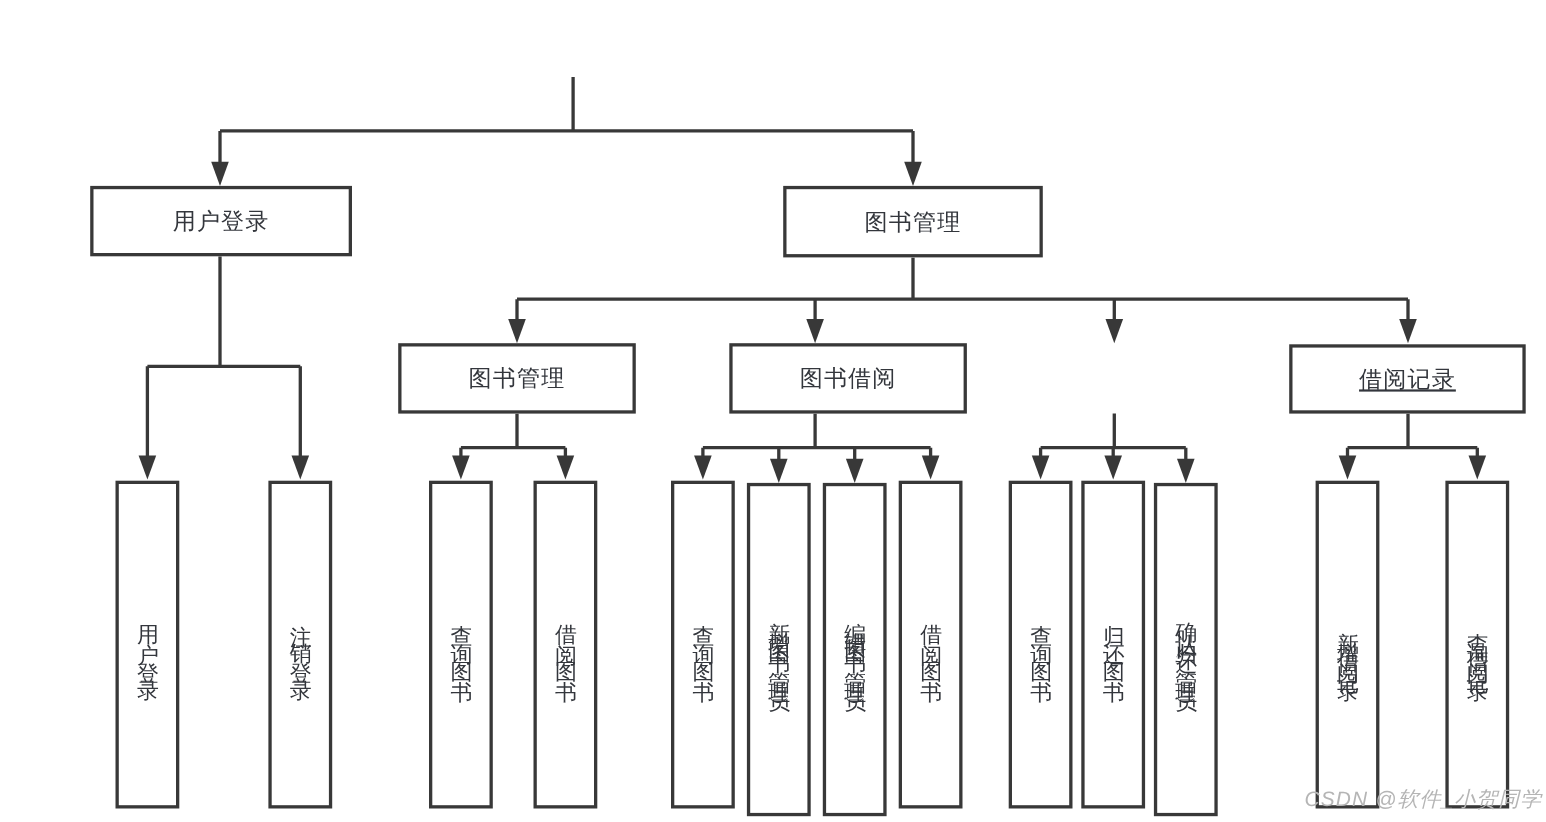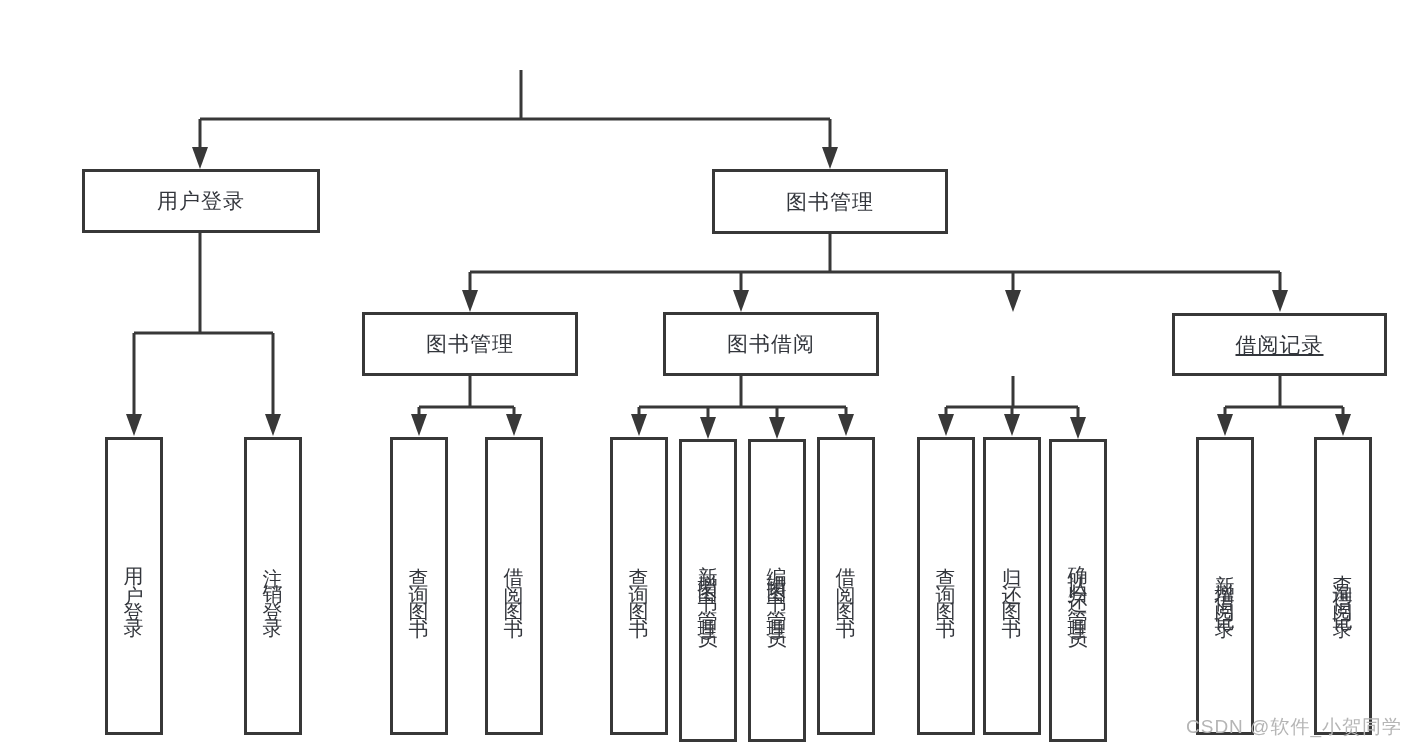--- a/index.html
+++ b/index.html
@@ -39,20 +39,21 @@
   .leaf.long .vtext { letter-spacing: 9px; }
   #watermark {
     position: absolute;
     left: 1186px;
     top: 714px;
     font-size: 19px;
     color: #b5b5b5;
     letter-spacing: 1px;
     white-space: nowrap;
     z-index: 5;
+    font-style: italic;
   }
 </style>
 </head>
 <body>
 
 <div id="stage">
 
   <svg id="wires" viewBox="0 0 1405 747" xmlns="http://www.w3.org/2000/svg">
     <g stroke="#383838" stroke-width="3" fill="none">
 

